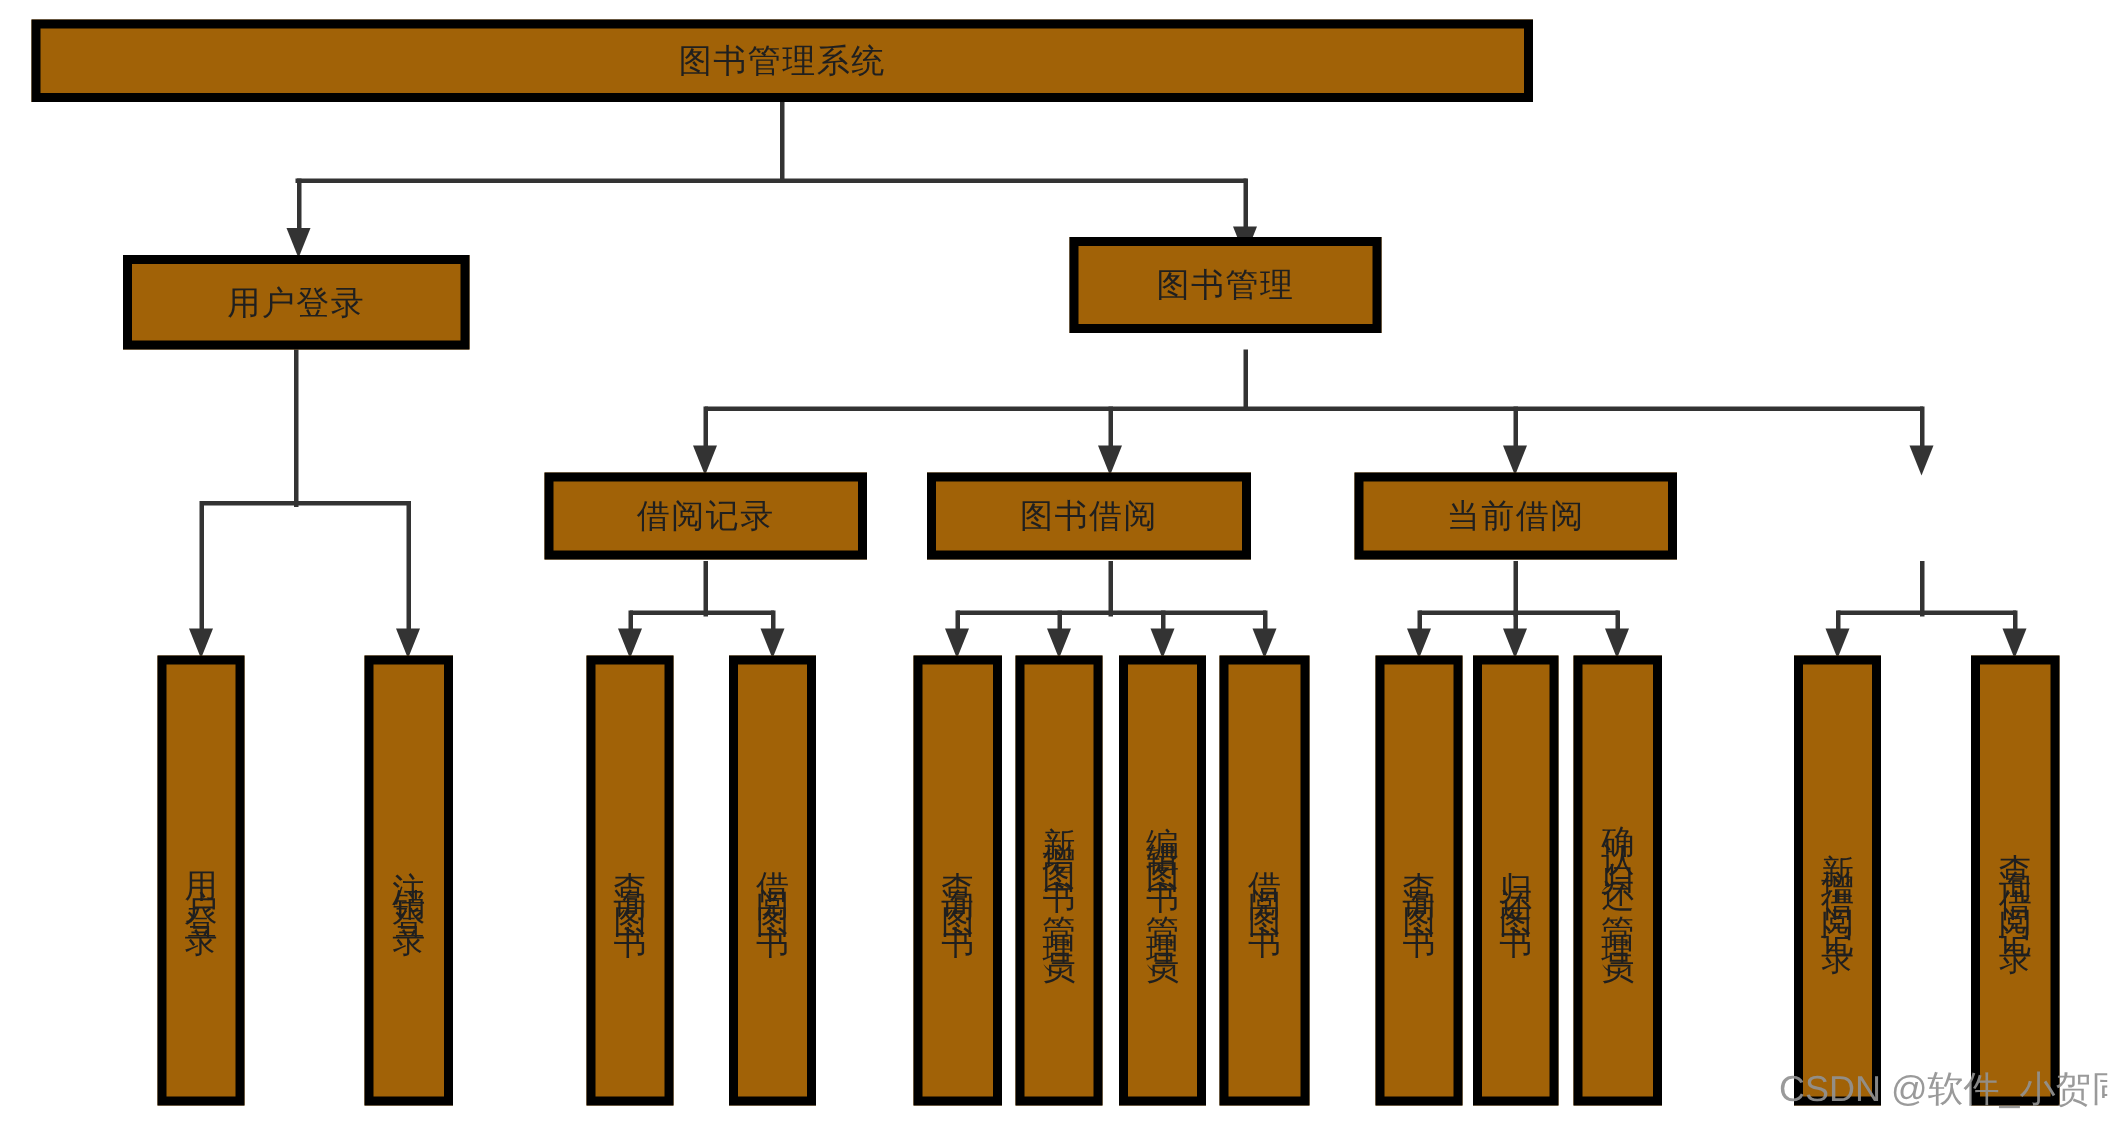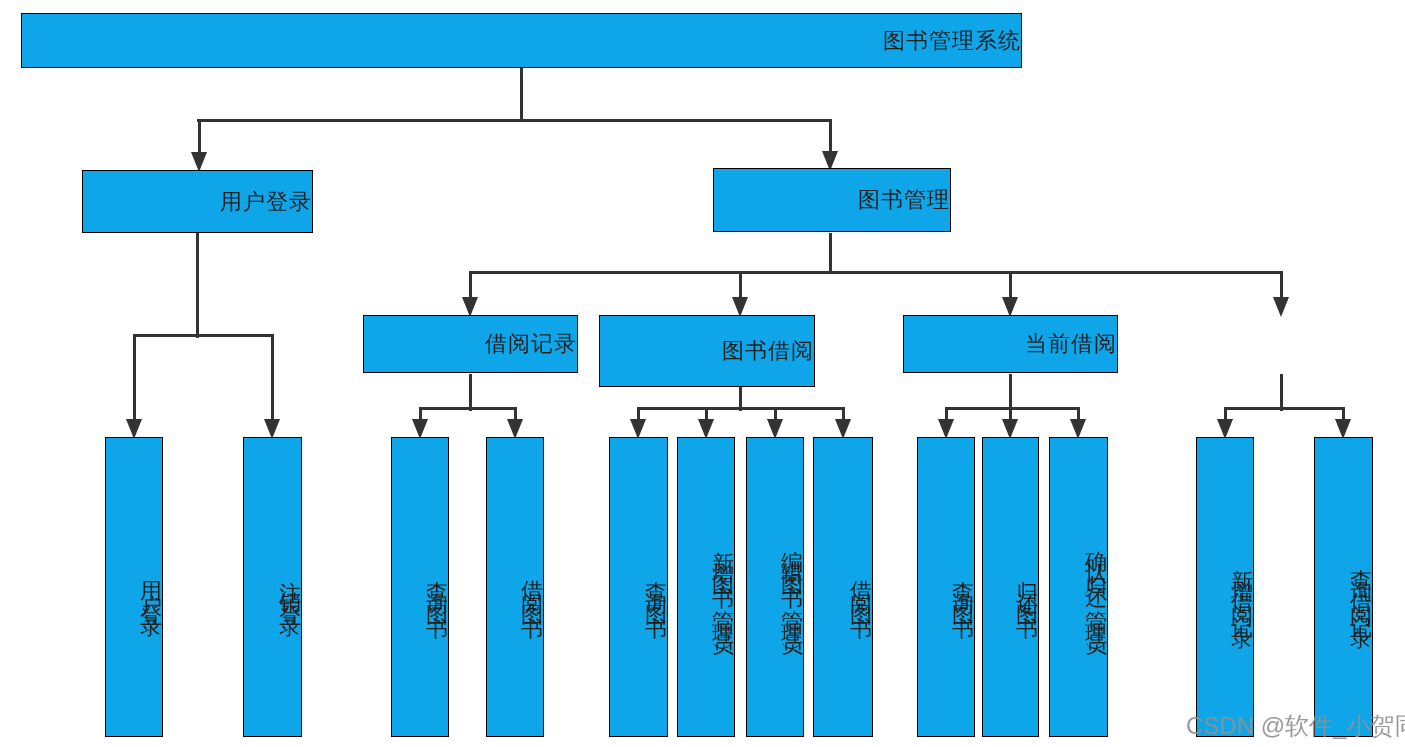--- a/index.html
+++ b/index.html
@@ -7,25 +7,25 @@
     position: relative;
     width: 1405px;
     height: 747px;
     background: #ffffff;
     font-family: "Liberation Sans", "DejaVu Sans", sans-serif;
     overflow: hidden;
   }
   .box {
     position: absolute;
     box-sizing: border-box;
-    border: 1px solid #000000;
-    background: #0ea5e9;
+    border: 6px solid #000000;
+    background: #a16207;
     display: flex;
     align-items: center;
-    justify-content: flex-end;
+    justify-content: center;
     z-index: 2;
   }
   .box .label {
     font-size: 22px;
     color: #1f1f1f;
     letter-spacing: 1px;
     white-space: nowrap;
   }
   .leaf .label {
     writing-mode: vertical-rl;
@@ -66,28 +66,28 @@
 
 <div id="canvas">
 
   <div class="box" style="left:21px;top:13px;width:1001px;height:55px">
     <span class="label">图书管理系统</span>
   </div>
 
   <div class="box" style="left:82px;top:170px;width:231px;height:63px">
     <span class="label">用户登录</span>
   </div>
-  <div class="box" style="left:713px;top:168px;width:238px;height:64px">
+  <div class="box" style="left:713px;top:158px;width:208px;height:64px">
     <span class="label">图书管理</span>
   </div>
 
   <div class="box" style="left:363px;top:315px;width:215px;height:58px">
     <span class="label">借阅记录</span>
   </div>
-  <div class="box" style="left:599px;top:315px;width:216px;height:72px">
+  <div class="box" style="left:618px;top:315px;width:216px;height:58px">
     <span class="label">图书借阅</span>
   </div>
   <div class="box" style="left:903px;top:315px;width:215px;height:58px">
     <span class="label">当前借阅</span>
   </div>
 
   <div class="box leaf" style="left:105px;top:437px;width:58px;height:300px">
     <span class="label">用户登录</span>
   </div>
   <div class="box leaf" style="left:243px;top:437px;width:59px;height:300px">

